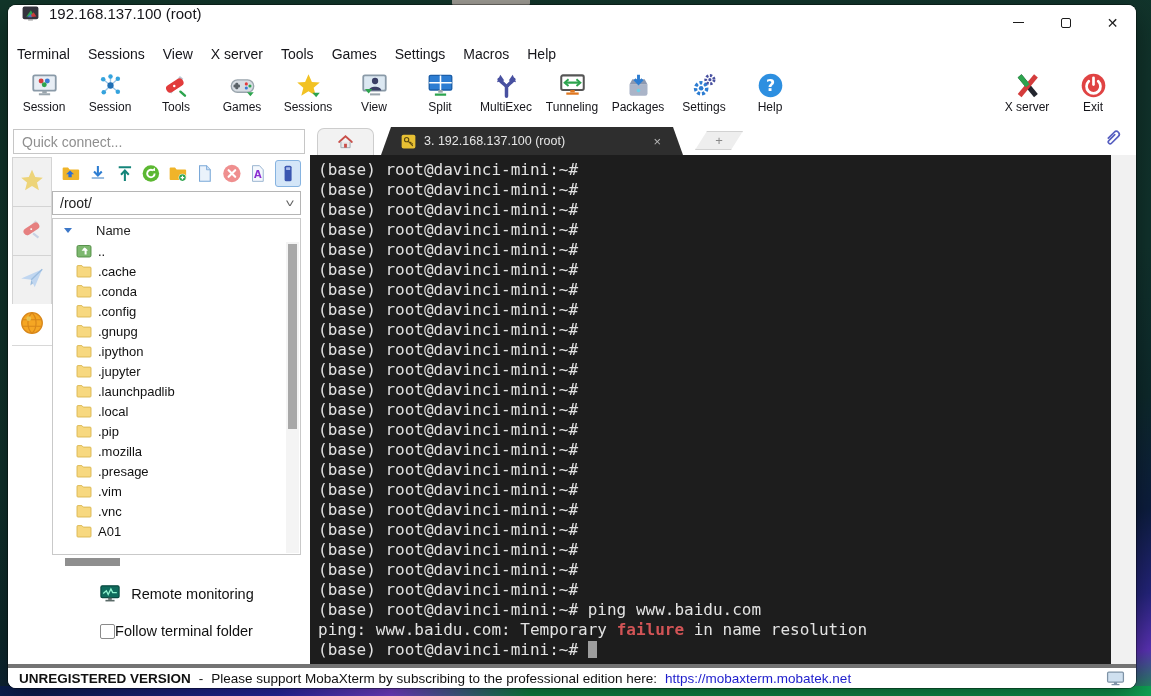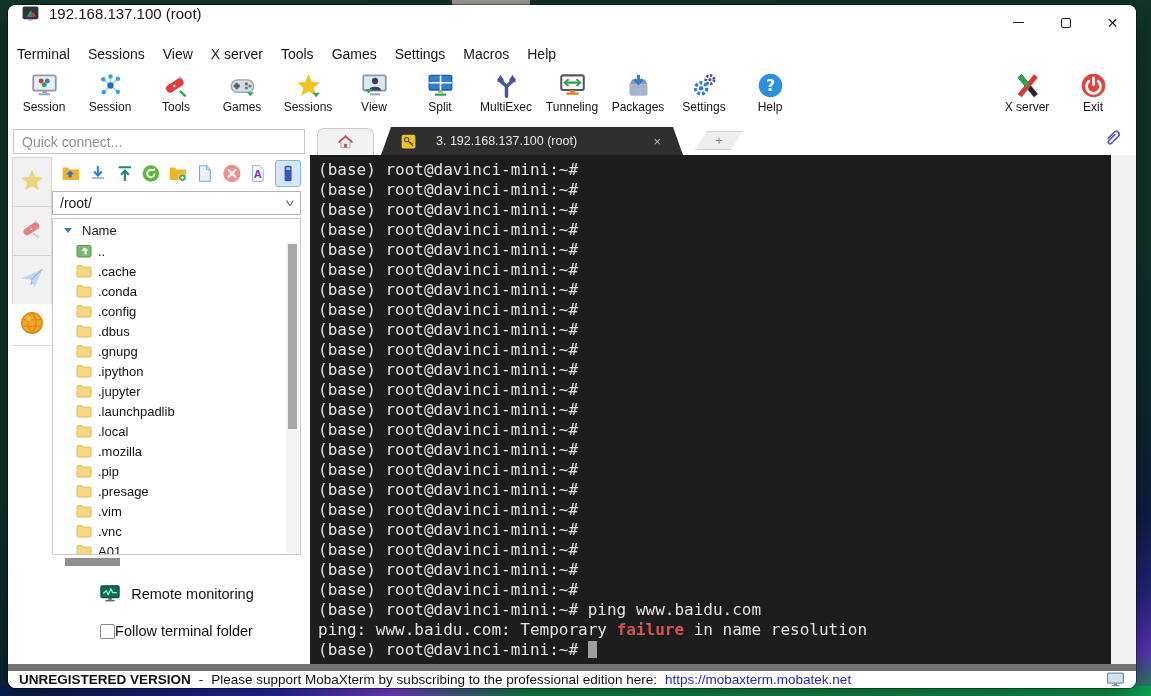--- a/index.html
+++ b/index.html
@@ -60,21 +60,21 @@
   .fb-toolbar { height:33px; display:flex; align-items:center; gap:7px; padding-left:9px; flex:0 0 auto; }
   .fb-icon { width:21px; height:21px; display:flex; }
   .fb-icon svg { width:100%; height:100%; }
   .fb-icon.active { width:27px; height:27px; background:#d4e6f8; border:1px solid #86b3e0; border-radius:3px; padding:2px; }
   .path-select { height:24px; border:1px solid #b5b5b5; display:flex; align-items:center; justify-content:space-between;
     padding:0 7px; font-size:14px; color:#222; margin:1px 0 3px 0; background:#fff; flex:0 0 auto; }
   .chevron-down { color:#666; font-size:10px; transform:scaleX(1.6); }
 
   .tree-box { height:337px; border:1px solid #c9c9c9; background:#fff; position:relative; overflow:hidden;
     display:flex; flex-direction:column; flex:0 0 auto; }
-  .tree-header { height:22px; display:flex; align-items:center; gap:10px; padding-left:11px; font-size:13px; color:#222; flex:0 0 auto; }
+  .tree-header { height:22px; display:flex; align-items:center; gap:24px; padding-left:11px; font-size:13px; color:#222; flex:0 0 auto; }
   .sort-arrow { width:0; height:0; border-left:4px solid transparent; border-right:4px solid transparent; border-top:5px solid #3d78c8; }
   .tree-list { flex:1; overflow:hidden; padding-left:23px; }
   .tree-row { height:20px; display:flex; align-items:center; gap:6px; font-size:13px; color:#111; white-space:nowrap; }
   .tree-icon { width:16px; height:14px; flex:0 0 auto; display:flex; }
   .tree-icon svg { width:16px; height:14px; }
   .vscroll { position:absolute; right:1px; top:23px; bottom:1px; width:13px; background:#f4f4f4; }
   .vthumb { position:absolute; top:2px; left:2px; width:9px; height:185px; background:#a8a8a8; }
   .hscroll { height:9px; margin-top:3px; position:relative; flex:0 0 auto; }
   .hthumb { position:absolute; left:13px; top:0; width:55px; height:8px; background:#8f8f8f; }
 
@@ -86,38 +86,38 @@
   .checkbox { width:15px; height:15px; border:1px solid #8a8a8a; border-radius:2px; background:#fff; }
 
   
   .term-area { flex:1; display:flex; flex-direction:column; min-width:0; background:#fff; }
   .tabbar { height:31px; display:flex; align-items:flex-end; padding-left:7px; background:#fff; flex:0 0 auto; }
   .home-tab { width:57px; height:27px; background:#f2f2f2; border:1px solid #cdcdcd; border-bottom:none;
     border-radius:7px 7px 0 0; display:flex; align-items:center; justify-content:center; }
   .home-tab svg { width:17px; height:16px; }
   .active-tab { margin-left:7px; width:302px; height:28px; background:#2e2e2e;
     clip-path:polygon(0 100%, 10px 0, calc(100% - 10px) 0, 100% 100%);
-    display:flex; align-items:center; gap:20px; padding:0 22px 0 20px; }
+    display:flex; align-items:center; gap:8px; padding:0 22px 0 20px; }
   .active-tab svg { width:15px; height:15px; flex:0 0 auto; }
   .tab-label { color:#e6e6e6; font-size:12.5px; flex:1; white-space:nowrap; overflow:hidden; }
   .tab-close { color:#b8b8b8; font-size:13px; }
   .plus-tab { margin-left:12px; margin-bottom:5px; width:48px; height:19px; background:#eee; border:1px solid #d2d2d2;
     clip-path:polygon(12px 0, 100% 0, calc(100% - 12px) 100%, 0 100%);
     display:flex; align-items:center; justify-content:center; color:#888; font-size:13px; }
   .paperclip { margin-left:auto; margin-right:13px; margin-bottom:7px; width:21px; height:21px; }
 
   .term-body { flex:1; display:flex; min-height:0; }
   .terminal { flex:1; padding:5px 0 0 8px; font-family:"DejaVu Sans Mono", monospace;
     font-size:16px; line-height:20px; overflow:hidden; }
   .tline { height:20px; white-space:pre; }
   .cursor { display:inline-block; width:9px; height:17px; vertical-align:-3px; }
   .term-scrollbar { width:25px; flex:0 0 auto; background:#f1f1f1; }
 
   
-  .statusbar { height:24px; border-top:7px solid #737373; display:flex; align-items:center;
+  .statusbar { height:24px; border-top:4px solid #737373; display:flex; align-items:center;
     padding:0 11px; font-size:13.5px; color:#111; background:#fff; flex:0 0 auto; }
   .sb-bold { font-weight:bold; }
   .sb-sep { margin:0 8px; }
   .sb-link { color:#1d1dcc; margin-left:8px; }
   .sb-icon { margin-left:auto; width:19px; height:17px; }
 </style>
 </head>
 <body>
 
 <div class="bottom-strip"></div>
@@ -438,28 +438,20 @@
                     </svg>
                   </span>
                   <span>.config</span>
                 </div>
                 <div class="tree-row">
                   <span class="tree-icon">
                     <svg viewBox="0 0 16 14">
                       <path d="M1 2.5 a0.9 0.9 0 0 1 0.9 -0.9 h4 l1.4 1.5 H14.1 a0.9 0.9 0 0 1 0.9 0.9 V12.1 a0.9 0.9 0 0 1 -0.9 0.9 H1.9 A0.9 0.9 0 0 1 1 12.1 Z" fill="#f7d880" stroke="#d9b64e" stroke-width="0.9"></path>
                     </svg>
                   </span>
-                  <span>.dbus</span>
-                </div>
-                <div class="tree-row">
-                  <span class="tree-icon">
-                    <svg viewBox="0 0 16 14">
-                      <path d="M1 2.5 a0.9 0.9 0 0 1 0.9 -0.9 h4 l1.4 1.5 H14.1 a0.9 0.9 0 0 1 0.9 0.9 V12.1 a0.9 0.9 0 0 1 -0.9 0.9 H1.9 A0.9 0.9 0 0 1 1 12.1 Z" fill="#f7d880" stroke="#d9b64e" stroke-width="0.9"></path>
-                    </svg>
-                  </span>
                   <span>.gnupg</span>
                 </div>
                 <div class="tree-row">
                   <span class="tree-icon">
                     <svg viewBox="0 0 16 14">
                       <path d="M1 2.5 a0.9 0.9 0 0 1 0.9 -0.9 h4 l1.4 1.5 H14.1 a0.9 0.9 0 0 1 0.9 0.9 V12.1 a0.9 0.9 0 0 1 -0.9 0.9 H1.9 A0.9 0.9 0 0 1 1 12.1 Z" fill="#f7d880" stroke="#d9b64e" stroke-width="0.9"></path>
                     </svg>
                   </span>
                   <span>.ipython</span>
                 </div>
@@ -486,29 +478,29 @@
                     </svg>
                   </span>
                   <span>.local</span>
                 </div>
                 <div class="tree-row">
                   <span class="tree-icon">
                     <svg viewBox="0 0 16 14">
                       <path d="M1 2.5 a0.9 0.9 0 0 1 0.9 -0.9 h4 l1.4 1.5 H14.1 a0.9 0.9 0 0 1 0.9 0.9 V12.1 a0.9 0.9 0 0 1 -0.9 0.9 H1.9 A0.9 0.9 0 0 1 1 12.1 Z" fill="#f7d880" stroke="#d9b64e" stroke-width="0.9"></path>
                     </svg>
                   </span>
+                  <span>.pip</span>
+                </div>
+                <div class="tree-row">
+                  <span class="tree-icon">
+                    <svg viewBox="0 0 16 14">
+                      <path d="M1 2.5 a0.9 0.9 0 0 1 0.9 -0.9 h4 l1.4 1.5 H14.1 a0.9 0.9 0 0 1 0.9 0.9 V12.1 a0.9 0.9 0 0 1 -0.9 0.9 H1.9 A0.9 0.9 0 0 1 1 12.1 Z" fill="#f7d880" stroke="#d9b64e" stroke-width="0.9"></path>
+                    </svg>
+                  </span>
                   <span>.mozilla</span>
-                </div>
-                <div class="tree-row">
-                  <span class="tree-icon">
-                    <svg viewBox="0 0 16 14">
-                      <path d="M1 2.5 a0.9 0.9 0 0 1 0.9 -0.9 h4 l1.4 1.5 H14.1 a0.9 0.9 0 0 1 0.9 0.9 V12.1 a0.9 0.9 0 0 1 -0.9 0.9 H1.9 A0.9 0.9 0 0 1 1 12.1 Z" fill="#f7d880" stroke="#d9b64e" stroke-width="0.9"></path>
-                    </svg>
-                  </span>
-                  <span>.pip</span>
                 </div>
                 <div class="tree-row">
                   <span class="tree-icon">
                     <svg viewBox="0 0 16 14">
                       <path d="M1 2.5 a0.9 0.9 0 0 1 0.9 -0.9 h4 l1.4 1.5 H14.1 a0.9 0.9 0 0 1 0.9 0.9 V12.1 a0.9 0.9 0 0 1 -0.9 0.9 H1.9 A0.9 0.9 0 0 1 1 12.1 Z" fill="#f7d880" stroke="#d9b64e" stroke-width="0.9"></path>
                     </svg>
                   </span>
                   <span>.presage</span>
                 </div>
                 <div class="tree-row">

